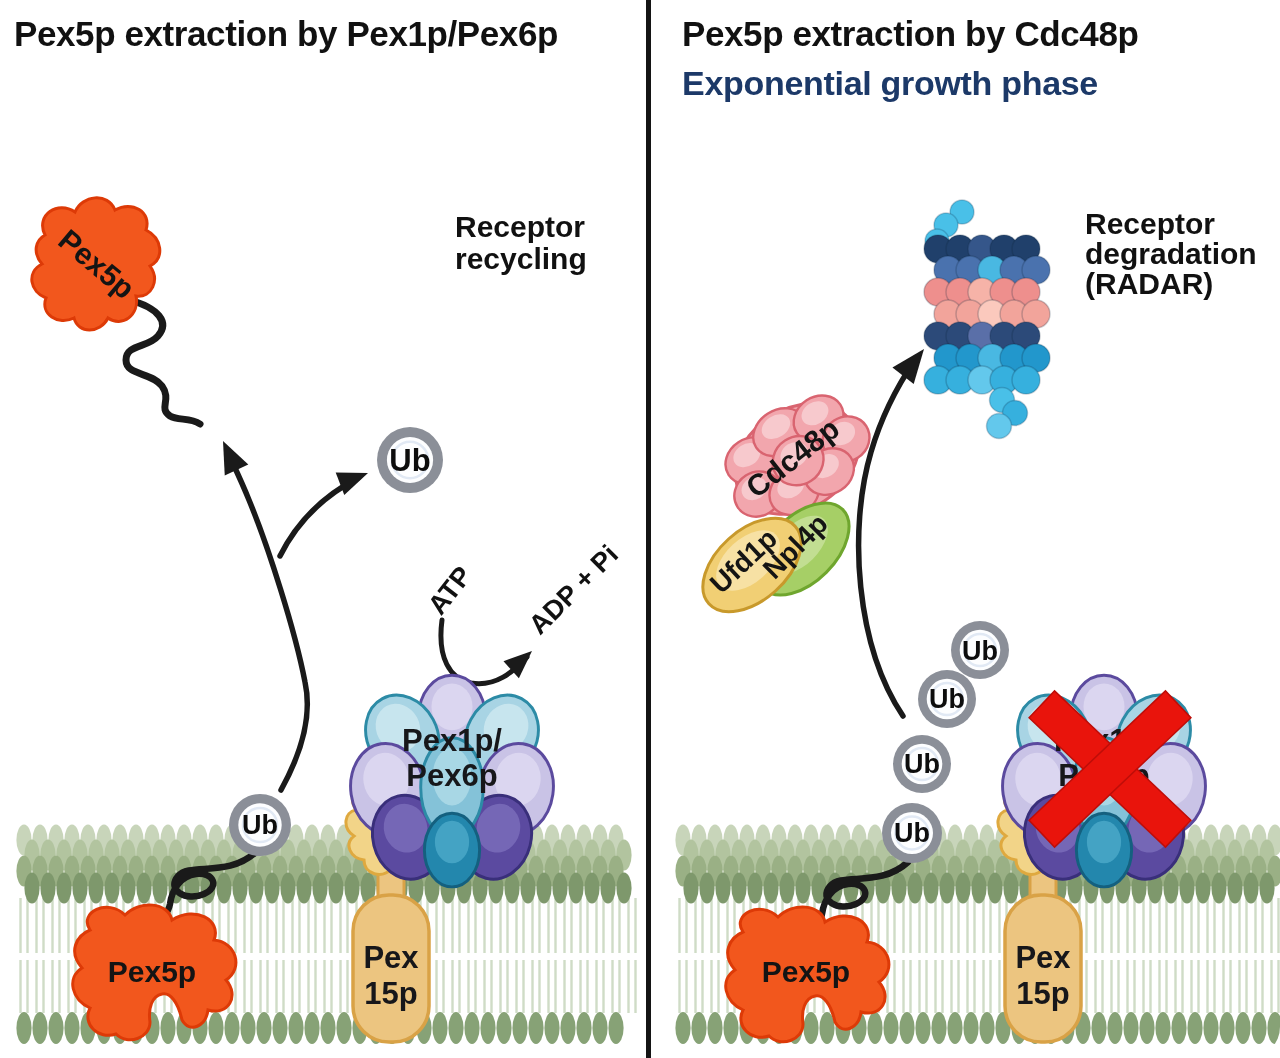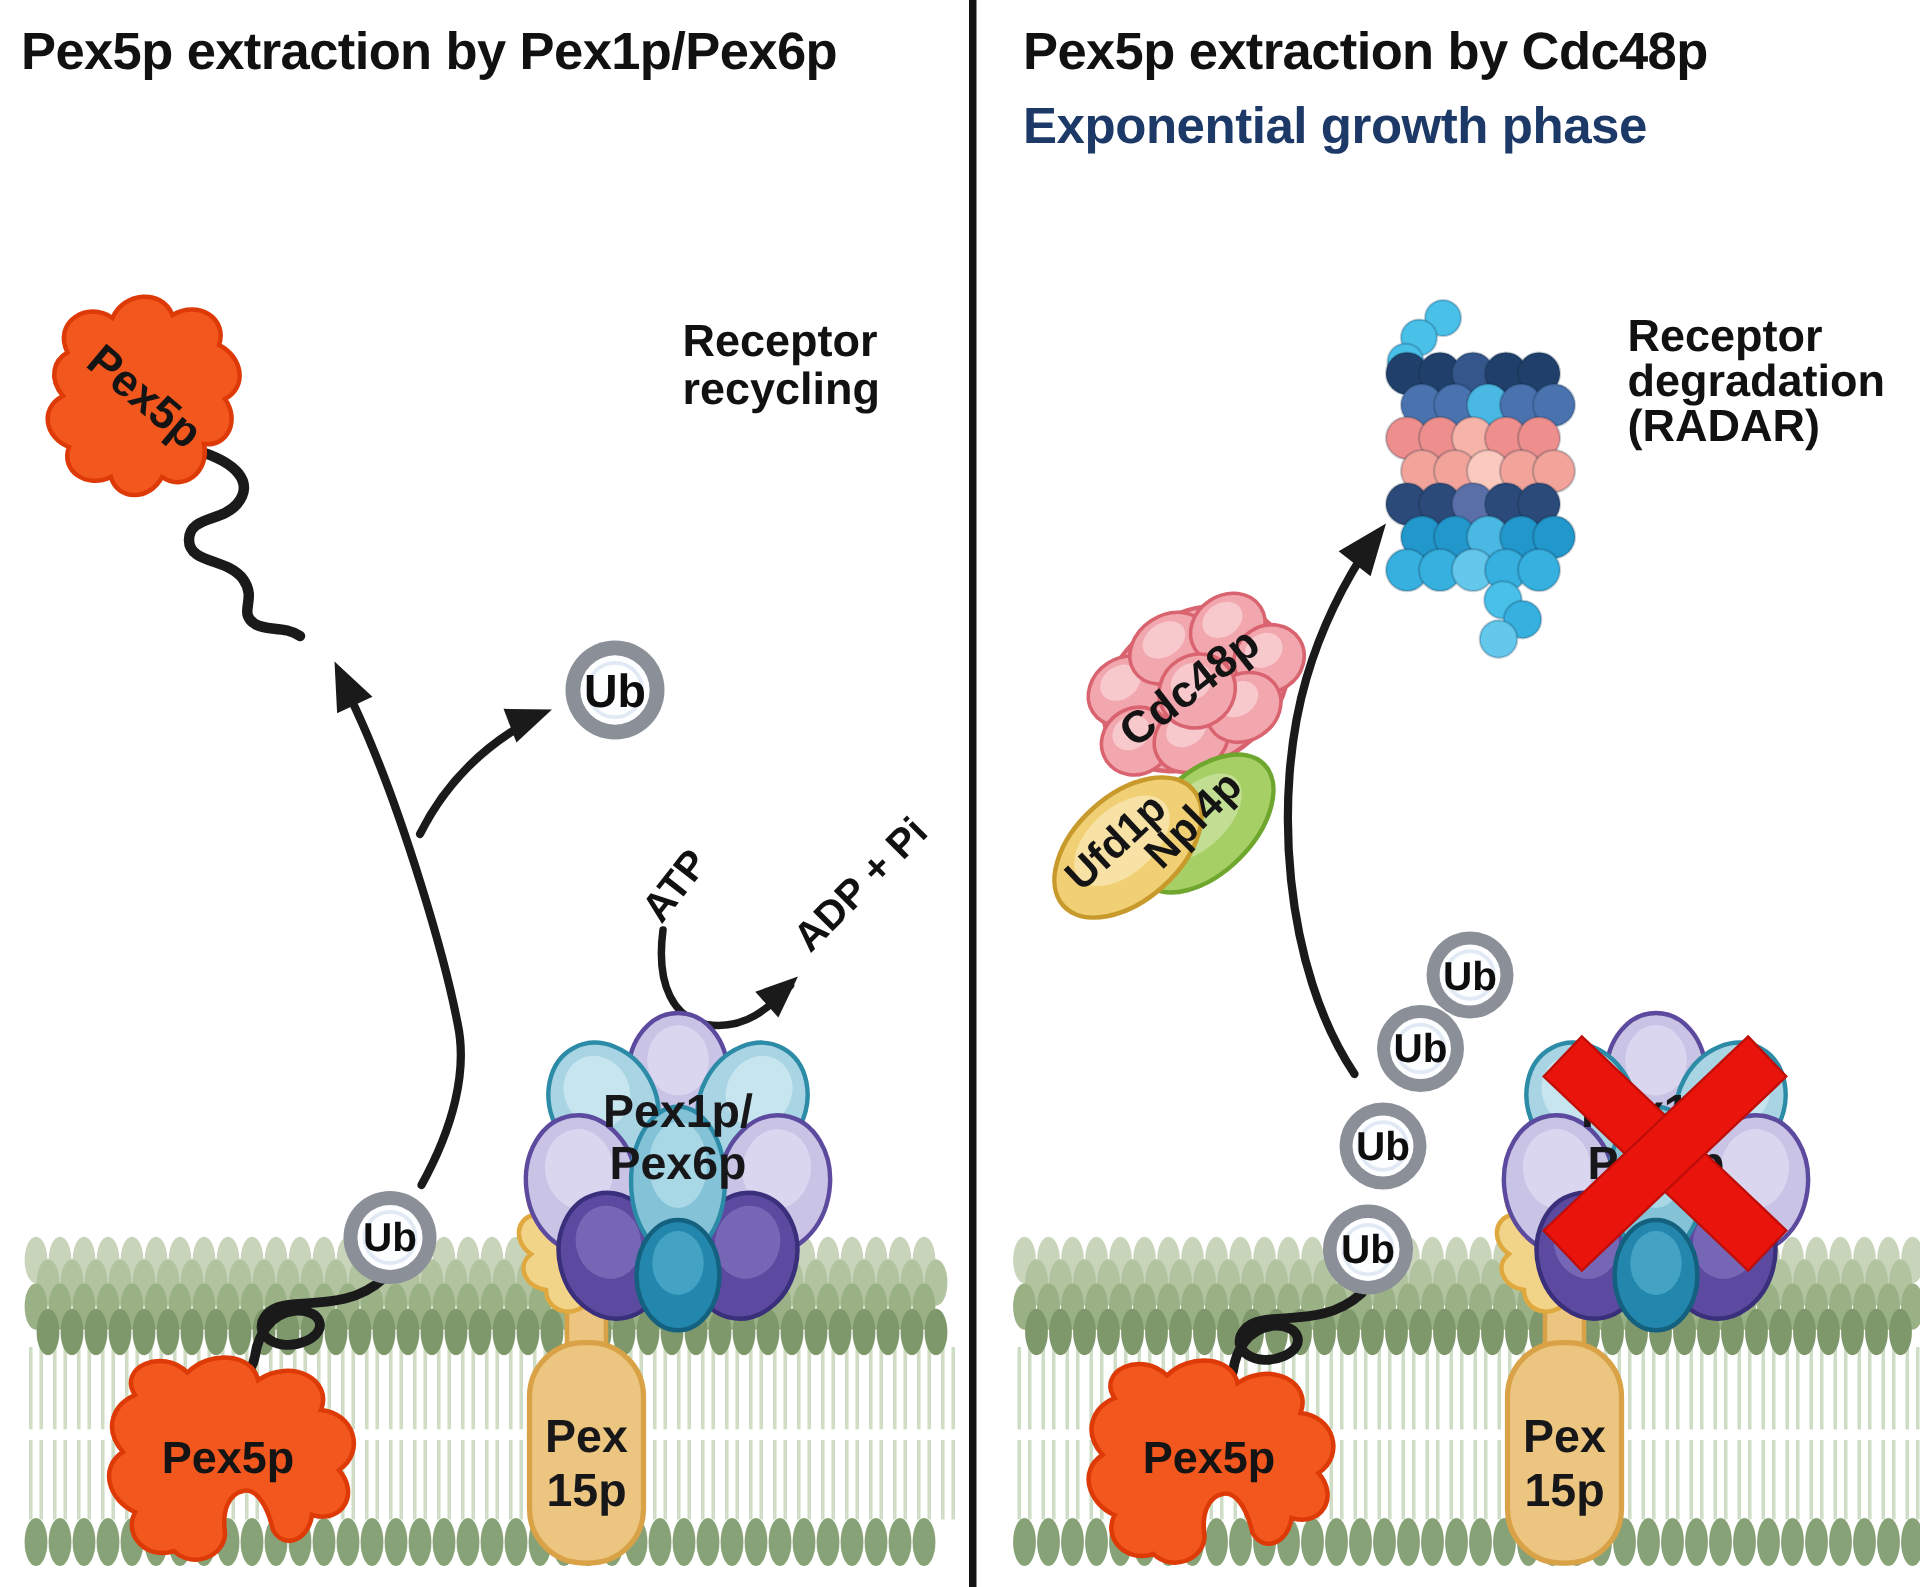--- a/index.html
+++ b/index.html
@@ -1,17 +1,17 @@
 <!DOCTYPE html>
 <html><head>
 <meta charset="utf-8">
 <style>
   html,body{margin:0;padding:0;background:#ffffff;}
   .canvas{width:1280px;height:1058px;background:#ffffff;position:relative;overflow:hidden;
-          font-family:"Liberation Sans",sans-serif;}
+          font-family:"Liberation Sans",sans-serif;border-radius:31px;}
   svg{display:block;}
   text{font-family:"Liberation Sans","DejaVu Sans",sans-serif;}
   .t-title{font-size:35px;font-weight:700;fill:#111;letter-spacing:-0.4px;}
   .t-subtitle{font-size:34px;font-weight:700;letter-spacing:-0.3px;}
   .t-fate{font-size:30px;font-weight:700;fill:#111;}
   .t-blob{font-size:30px;font-weight:700;fill:#141414;}
   .t-atp{font-size:27px;font-weight:700;fill:#111;}
   .t-complex{font-size:31px;font-weight:700;fill:#17171a;}
   .t-ub{font-size:31px;font-weight:700;fill:#0d0d0d;}
   .t-ubsm{font-size:27px;font-weight:700;fill:#0d0d0d;}

